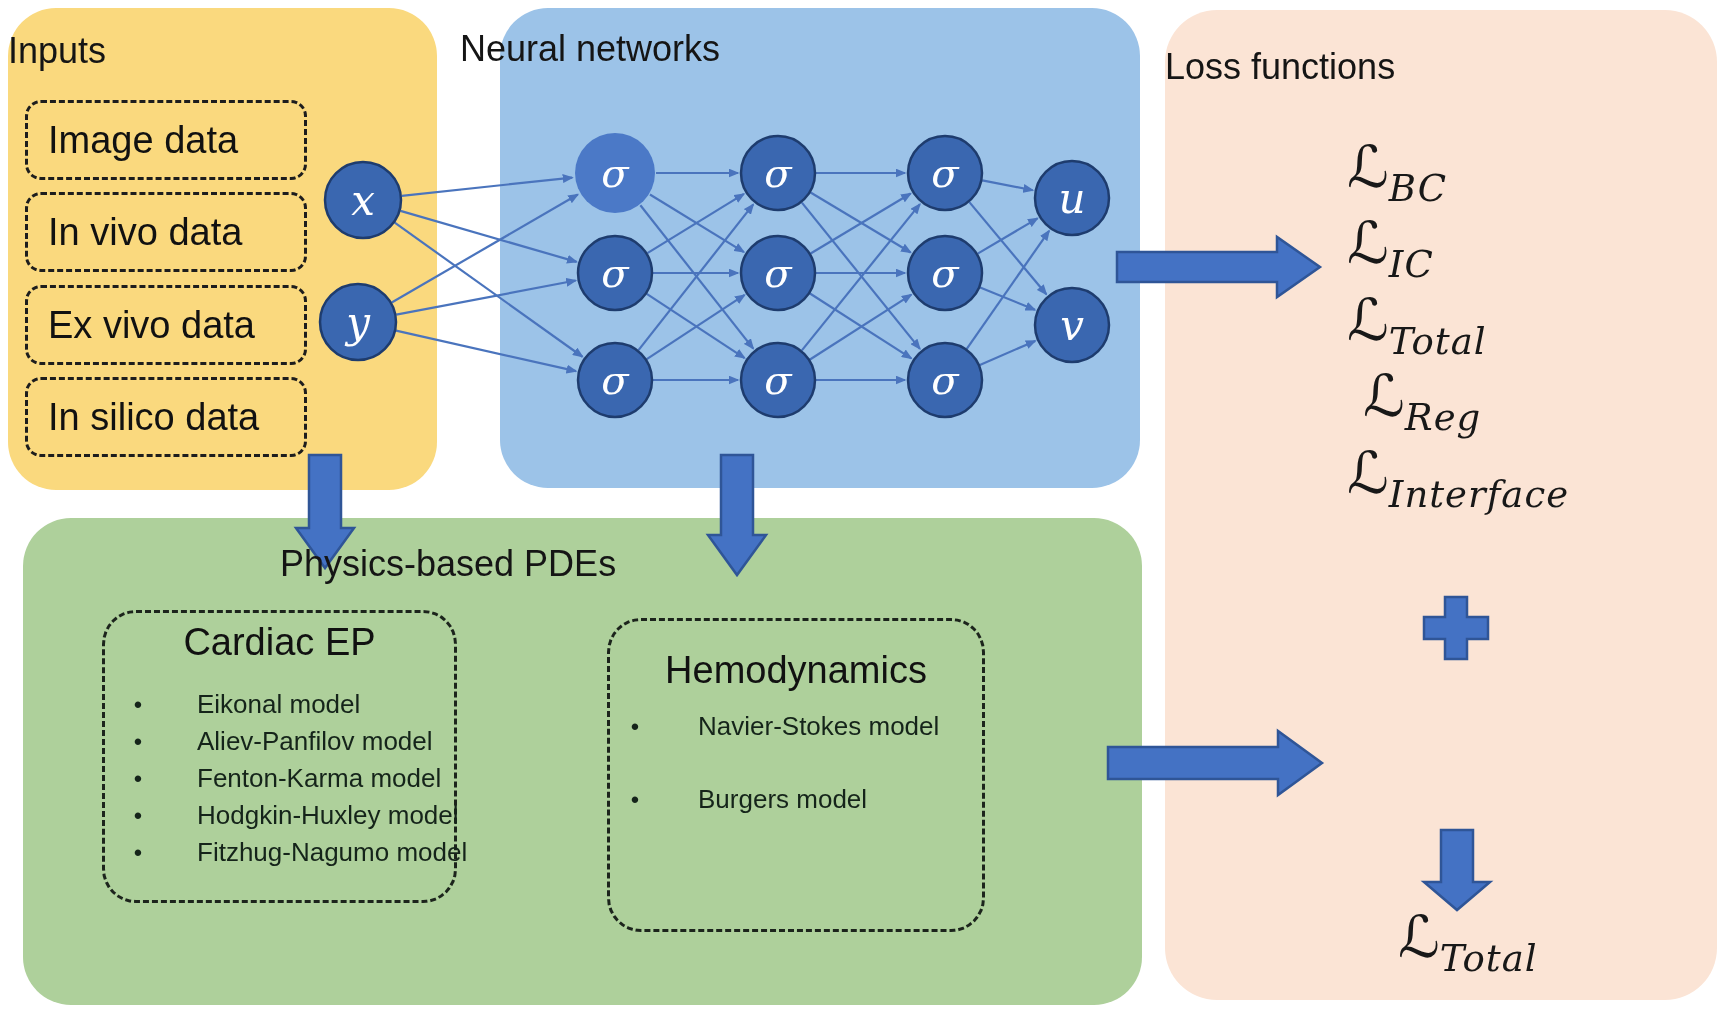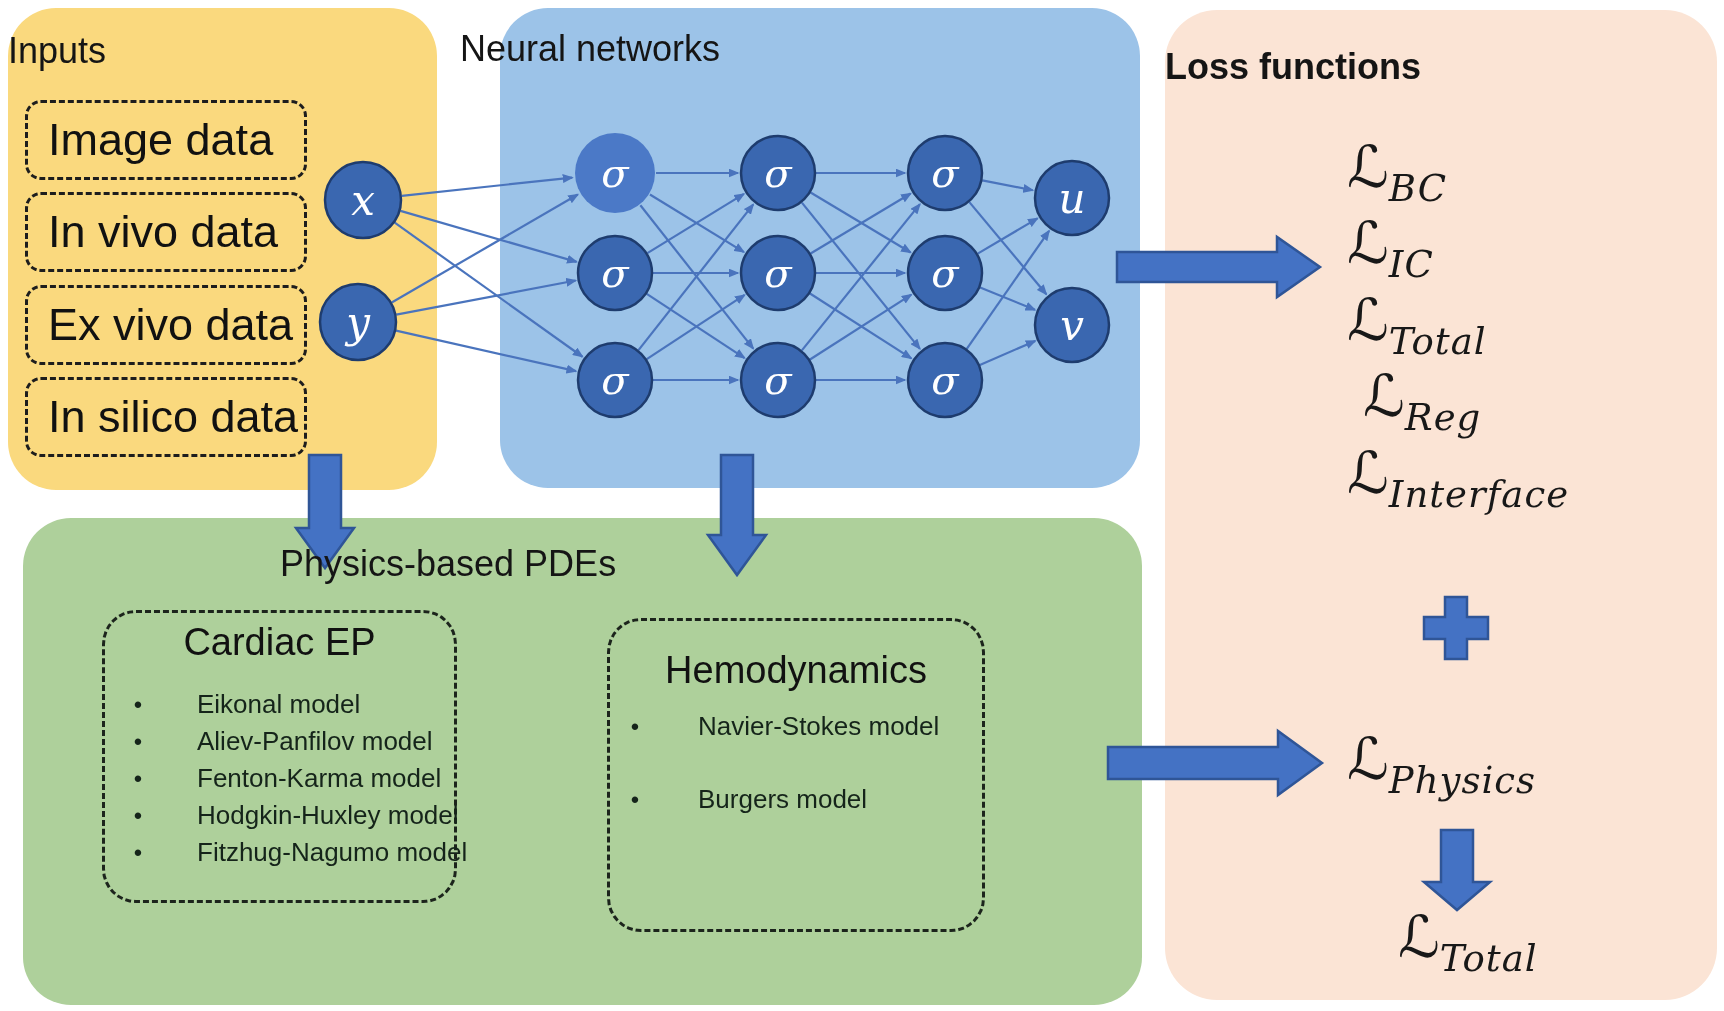--- a/index.html
+++ b/index.html
@@ -13,21 +13,21 @@
   .box.green{left:23px;top:518px;width:1119px;height:487px;background:#aed09b;border-radius:48px;}
   .box.pink{left:1165px;top:10px;width:552px;height:990px;background:#fbe4d5;border-radius:52px;}
 
   svg.layer{position:absolute;left:0;top:0;pointer-events:none;}
 
   .title{position:absolute;font-size:36px;font-weight:400;color:#151515;text-align:left;letter-spacing:0;}
 
   .inbox{
     position:absolute;left:25px;width:282px;height:80px;
     border:3px dashed #1d1d1d;border-radius:16px;box-sizing:border-box;
-    display:flex;align-items:center;padding-left:20px;font-size:45px;color:#111;
+    display:flex;align-items:center;padding-left:20px;font-size:38px;color:#111;
   }
 
   .pde-box{
     position:absolute;border:3px dashed #1c241c;border-radius:34px;box-sizing:border-box;
   }
   .pde-box .pde-title{position:absolute;width:100%;text-align:center;font-size:38px;color:#111;}
   .pde-list{position:absolute;left:0;width:100%;}
   .pde-item{display:flex;align-items:baseline;height:37px;font-size:26px;color:#15241a;}
   .pde-item .bullet{width:22px;text-align:center;font-size:24px;}
   .pde-item .bt{padding-left:0;}
@@ -148,21 +148,21 @@
     <polygon points="721,455 753,455 753,535 766,535 737,575 708,535 721,535" fill="#4472c4" stroke="#2f5597" stroke-width="2.5"></polygon>
     <polygon points="1117,252 1277,252 1277,237 1320,267 1277,297 1277,282 1117,282" fill="#4472c4" stroke="#2f5597" stroke-width="2.5"></polygon>
     <polygon points="1108,747 1278,747 1278,731 1322,763 1278,795 1278,779 1108,779" fill="#4472c4" stroke="#2f5597" stroke-width="2.5"></polygon>
     <polygon points="1441,830 1473,830 1473,882 1490,882 1457,910 1424,882 1441,882" fill="#4472c4" stroke="#2f5597" stroke-width="2.5"></polygon>
     <polygon points="1445,597 1467,597 1467,617 1488,617 1488,639 1467,639 1467,659 1445,659 1445,639 1424,639 1424,617 1445,617" fill="#4472c4" stroke="#2f5597" stroke-width="2.5"></polygon>
   </svg>
 
   <div class="title" style="left:8px;top:30px;width:429px;">Inputs</div>
   <div class="title" style="left:460px;top:28px;width:610px;">Neural networks</div>
   <div class="title" style="left:280px;top:543px;width:490px;">Physics-based PDEs</div>
-  <div class="title" style="left:1165px;top:46px;width:552px;font-weight:bold;">Loss functions</div>
+  <div class="title" style="left:1165px;top:46px;width:552px;">Loss functions</div>
 
   <div class="inbox" style="top:100px;">
     <span>Image data</span>
   </div>
   <div class="inbox" style="top:285px;">
     <span>Ex vivo data</span>
   </div>
   <div class="inbox" style="top:192px;">
     <span>In vivo data</span>
   </div>
@@ -218,20 +218,17 @@
   </div>
   <div class="loss-item" style="left:1347px;top:291px;">
     <span class="scriptL">ℒ</span><span class="sub">Total</span>
   </div>
   <div class="loss-item" style="left:1347px;top:367px;margin-left:16px;">
     <span class="scriptL">ℒ</span><span class="sub">Reg</span>
   </div>
   <div class="loss-item" style="left:1347px;top:444px;">
     <span class="scriptL">ℒ</span><span class="sub">Interface</span>
   </div>
-  <div class="loss-item" style="left:1347px;top:730px;">
-    <span class="scriptL">ℒ</span><span class="sub">Physics</span>
-  </div>
   <div class="loss-item" style="left:1378px;top:908px;margin-left:20px;">
     <span class="scriptL">ℒ</span><span class="sub">Total</span>
   </div>
 
 </div>
 
 </body></html>

